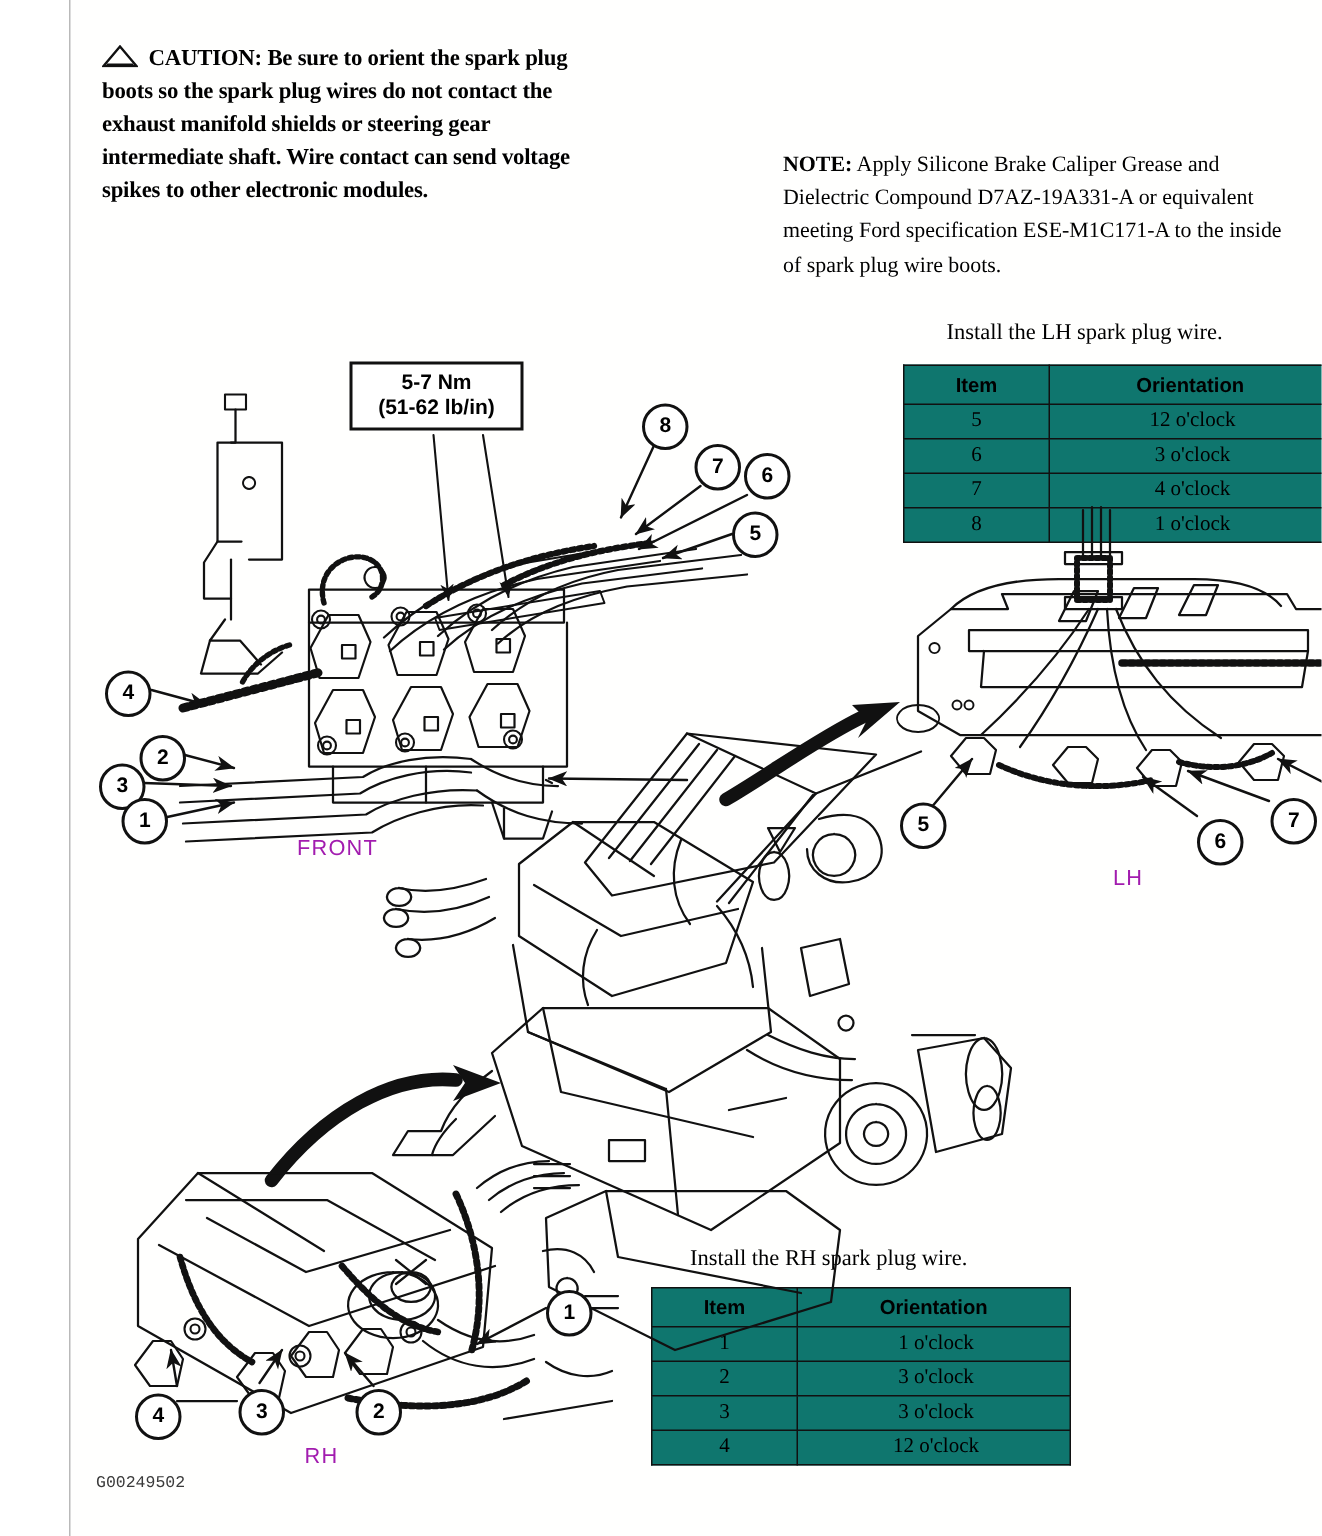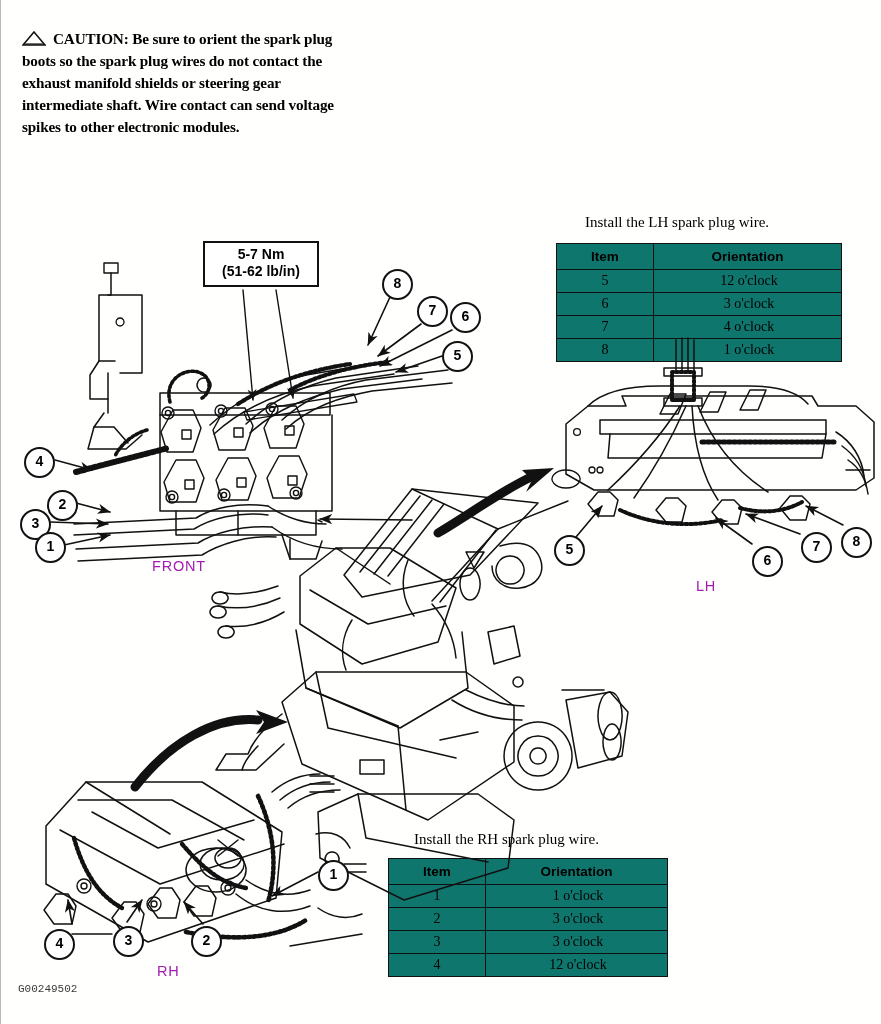--- a/index.html
+++ b/index.html
@@ -12,20 +12,21 @@
     height: 1024px;
     position: relative;
     overflow: hidden;
     font-family: "Liberation Serif", serif;
     color: #000000;
   }
   #page {
     position: absolute;
     inset: 0;
     background: #fffffe;
+    margin-left: 46px;
   }
   .page-edge {
     position: absolute;
     left: 0;
     top: 0;
     width: 1px;
     height: 1024px;
     background: #b9b9b9;
   }
 
@@ -108,21 +109,21 @@
     letter-spacing: 0.8px;
     color: #a21caf;
   }
   #label-front { left: 152px; top: 558px; }
   #label-lh    { left: 696px; top: 578px; }
   #label-rh    { left: 157px; top: 963px; }
 
   
   #torque-box {
     position: absolute;
-    left: 203px;
+    left: 187px;
     top: 241px;
     width: 104px;
     padding: 3px 4px 4px;
     border: 2px solid #111;
     text-align: center;
     background: #fff;
     font-family: "Liberation Sans", sans-serif;
     font-size: 14px;
     font-weight: bold;
     line-height: 1.24;
@@ -155,20 +156,24 @@
 
   <div class="page-edge"></div>
 
   <div class="caution-block">
     <svg class="warn-tri" width="24" height="15" viewBox="0 0 24 15">
       <path d="M12 1 L23 14 L1 14 Z" fill="none" stroke="#111" stroke-width="1.6"></path>
       <path d="M3.2 13 L20.8 13" stroke="#111" stroke-width="1.2"></path>
     </svg><span>CAUTION:</span> <span>Be sure to orient the spark plug boots so the spark plug wires do not contact the exhaust manifold shields or steering gear intermediate shaft. Wire contact can send voltage spikes to other electronic modules.</span>
   </div>
 
+  <div class="note-block">
+    <span class="lead">NOTE:</span>
+    <span>Apply Silicone Brake Caliper Grease and Dielectric Compound D7AZ-19A331-A or equivalent meeting Ford specification ESE-M1C171-A to the inside of spark plug wire boots.</span>
+  </div>
 
   <div class="tbl-caption" id="lh-caption">Install the LH spark plug wire.</div>
   <div class="tbl-caption" id="rh-caption">Install the RH spark plug wire.</div>
 
   <table class="spec-table" id="lh-table">
     <thead>
       <tr>
         <th>Item</th>
         <th>Orientation</th>
       </tr>

